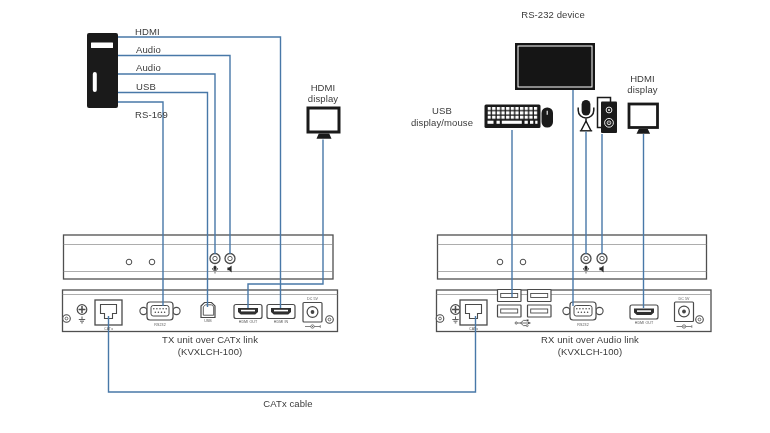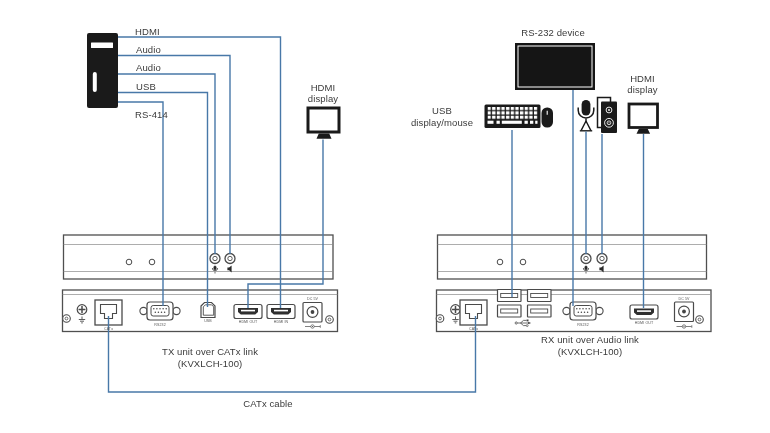--- a/index.html
+++ b/index.html
@@ -293,44 +293,44 @@
     <text class="portlbl" x="583" y="325.5">RS232</text>
     <text class="portlbl" x="644" y="323.7">HDMI OUT</text>
     <text class="portlbl" x="684" y="299.8">DC 5V</text>
   </g>
 </svg>
 
   <div class="lbl" style="left:135px;top:26px">HDMI</div>
   <div class="lbl" style="left:136px;top:44px">Audio</div>
   <div class="lbl" style="left:136px;top:62px">Audio</div>
   <div class="lbl" style="left:136px;top:80.5px">USB</div>
-  <div class="lbl" style="left:135px;top:109px">RS-414</div>
+  <div class="lbl" style="left:135px;top:109px">RS-169</div>
 
   <div class="lbl ctr" style="left:323px;top:81.5px">
     <div>HDMI</div>
     <div>display</div>
   </div>
 
-  <div class="lbl ctr" style="left:553px;top:27px">RS-232 device</div>
+  <div class="lbl ctr" style="left:553px;top:9px">RS-232 device</div>
 
   <div class="lbl ctr" style="left:442px;top:105px">
     <div>USB</div>
     <div>display/mouse</div>
   </div>
 
   <div class="lbl ctr" style="left:642.5px;top:72.5px">
     <div>HDMI</div>
     <div>display</div>
   </div>
 
-  <div class="lbl ctr unit-lbl" style="left:210px;top:346px">
+  <div class="lbl ctr unit-lbl" style="left:210px;top:334px">
     <div>TX unit over CATx link</div>
     <div>(KVXLCH-100)</div>
   </div>
 
   <div class="lbl ctr unit-lbl" style="left:590px;top:334px">
     <div>RX unit over Audio link</div>
     <div>(KVXLCH-100)</div>
   </div>
 
-  <div class="lbl ctr" style="left:268px;top:398px">CATx cable</div>
+  <div class="lbl ctr" style="left:288px;top:398px">CATx cable</div>
 
 </div>
 
 </body></html>

